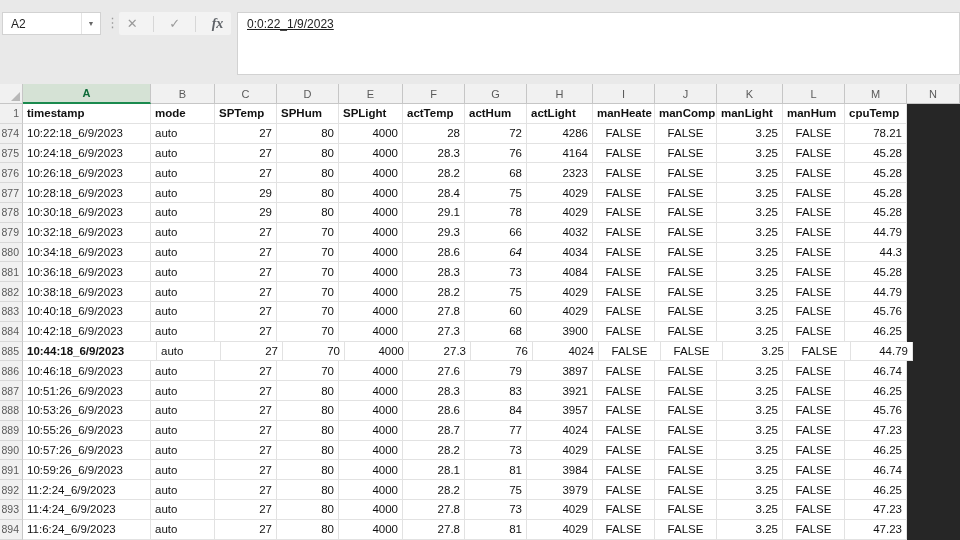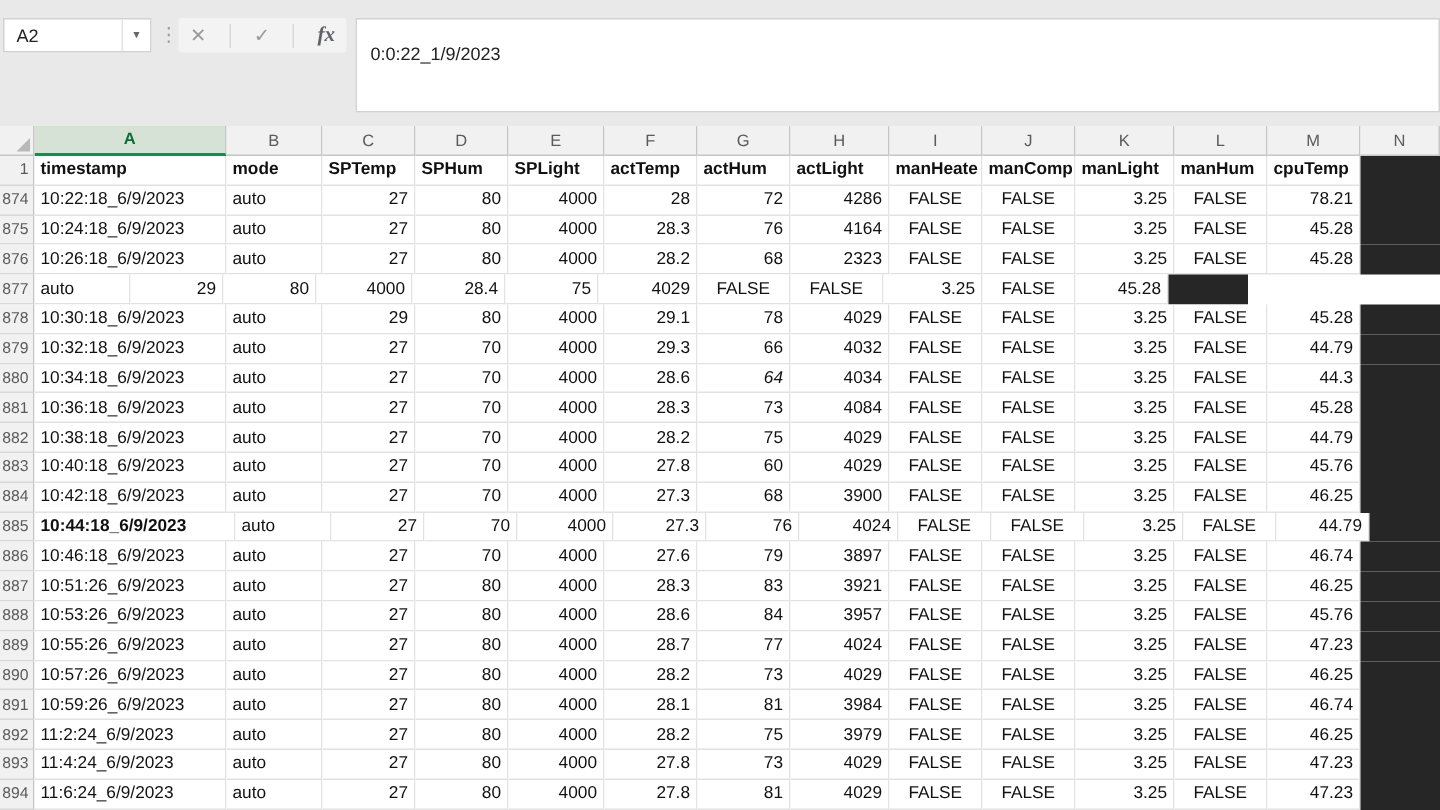--- a/index.html
+++ b/index.html
@@ -36,21 +36,21 @@
   }
   .tb-icon { font-size: 13px; color: #9a9a9a; cursor: default; }
   .tb-icon.fx {
     font-family: "Liberation Serif", serif; font-style: italic;
     font-size: 14px; color: #5f6368; font-weight: bold;
   }
   .tb-sep { width: 1px; height: 16px; background: #d7d7d7; }
   .formula-box {
     position: absolute; left: 237px; top: 12px; width: 723px; height: 63px;
     background: #ffffff; border: 1px solid #d2d2d2;
-    padding: 16px 9px; font-size: 12px; color: #222;
+    padding: 4px 9px; font-size: 12px; color: #222; text-decoration: underline;
   }
 
   
   .grid { position: absolute; top: 84px; left: 0; width: 960px; height: 456px; }
   .hdr-row { display: flex; height: 20px; }
   .corner {
     width: 23px; height: 20px; background: #f1f1f1;
     border-right: 1px solid #c6c6c6; border-bottom: 1px solid #c6c6c6;
     position: relative; flex: none;
   }
@@ -192,20 +192,21 @@
         <div class="c right" style="width: 66px;">2323</div>
         <div class="c center" style="width: 62px;">FALSE</div>
         <div class="c center" style="width: 62px;">FALSE</div>
         <div class="c right" style="width: 66px;">3.25</div>
         <div class="c center" style="width: 62px;">FALSE</div>
         <div class="c right" style="width: 62px;">45.28</div>
         <div class="c void" style="width: 53px;"></div>
       </div>
       <div class="r">
         <div class="rn">877</div>
+        <div class="c left" style="width: 128px;">10:28:18_6/9/2023</div>
         <div class="c left" style="width: 64px;">auto</div>
         <div class="c right" style="width: 62px;">29</div>
         <div class="c right" style="width: 62px;">80</div>
         <div class="c right" style="width: 64px;">4000</div>
         <div class="c right" style="width: 62px;">28.4</div>
         <div class="c right" style="width: 62px;">75</div>
         <div class="c right" style="width: 66px;">4029</div>
         <div class="c center" style="width: 62px;">FALSE</div>
         <div class="c center" style="width: 62px;">FALSE</div>
         <div class="c right" style="width: 66px;">3.25</div>

